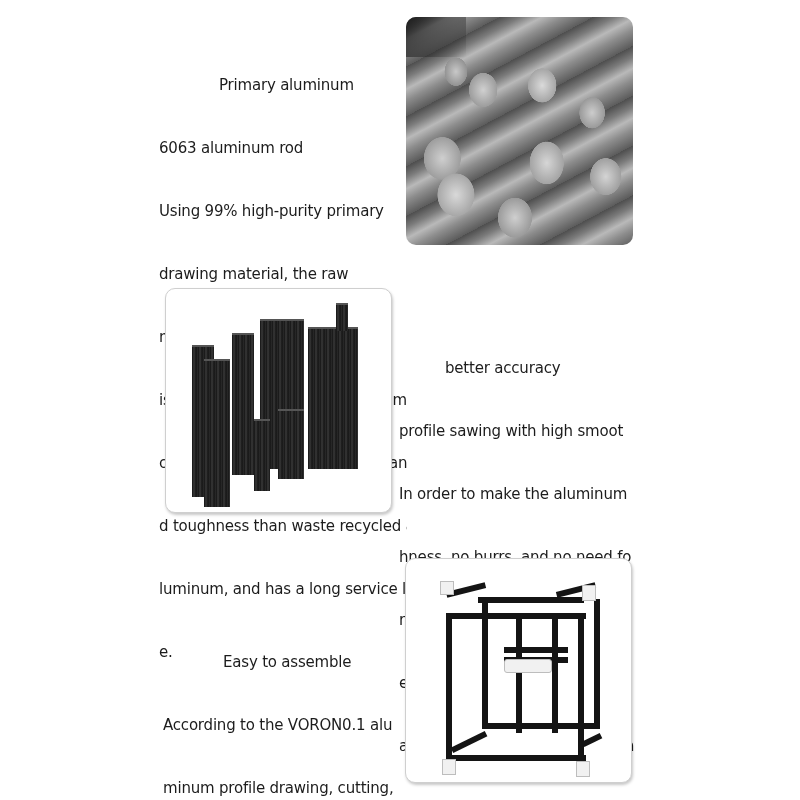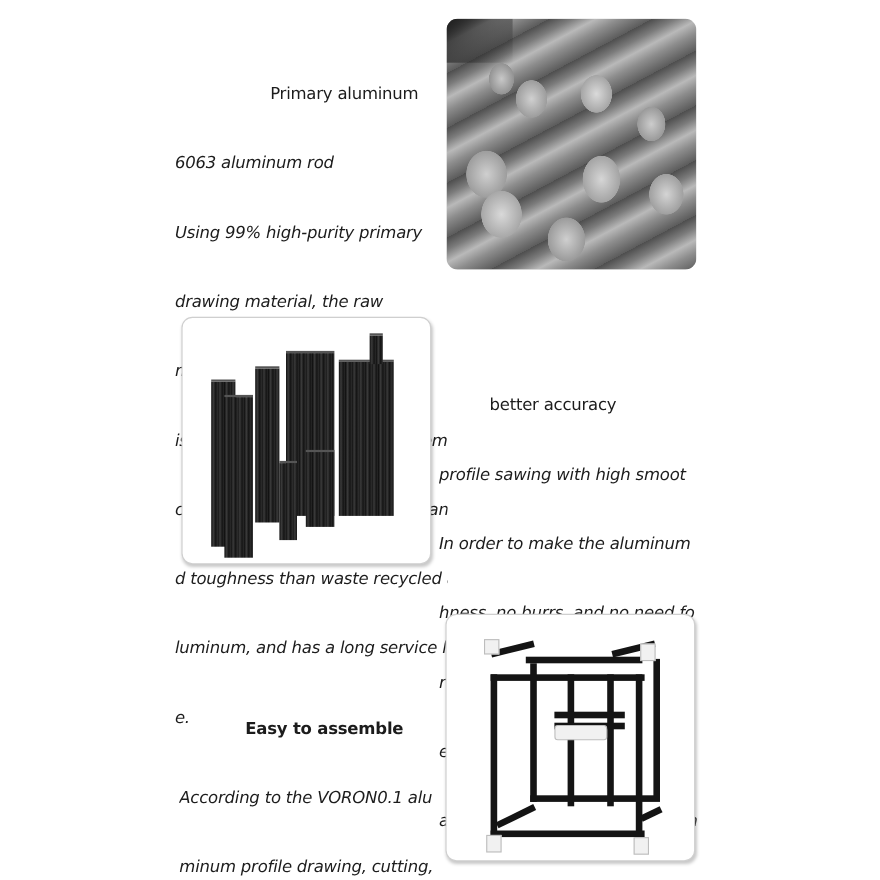--- a/index.html
+++ b/index.html
@@ -17,29 +17,29 @@
     }
     .text-block {
       position: absolute;
       font-size: 15px;
       line-height: 21px;
       letter-spacing: -0.2px;
       white-space: pre;
       color: #1c1c1c;
       overflow: hidden;
     }
-    .text-block .line { display: block; height: 21px; font-style: italic; }
+    .text-block .line { display: block; height: 21px; }
     .text-block .heading { display: block; height: 21px; }
 
     #s1-text { left: 159px; top: 33px; width: 248px; }
-    #s1-text .heading { padding-left: 60px; text-align: center; }
+    #s1-text .heading { padding-left: 60px; }
     #s2-text { left: 399px; top: 316px; width: 236px; }
     #s2-text .heading { padding-left: 46px; }
     #s3-text { left: 163px; top: 610px; width: 244px; }
-    #s3-text .heading { padding-left: 60px; font-weight: bold; }
+    #s3-text .heading { padding-left: 60px; }
 
     
     .photo-rods {
       position: absolute;
       left: 406px; top: 17px;
       width: 227px; height: 228px;
       border-radius: 10px;
       overflow: hidden;
       background:
         radial-gradient(ellipse 26px 30px at 22% 78%, #d9d9d9 0%, #a8a8a8 70%, transparent 72%),

